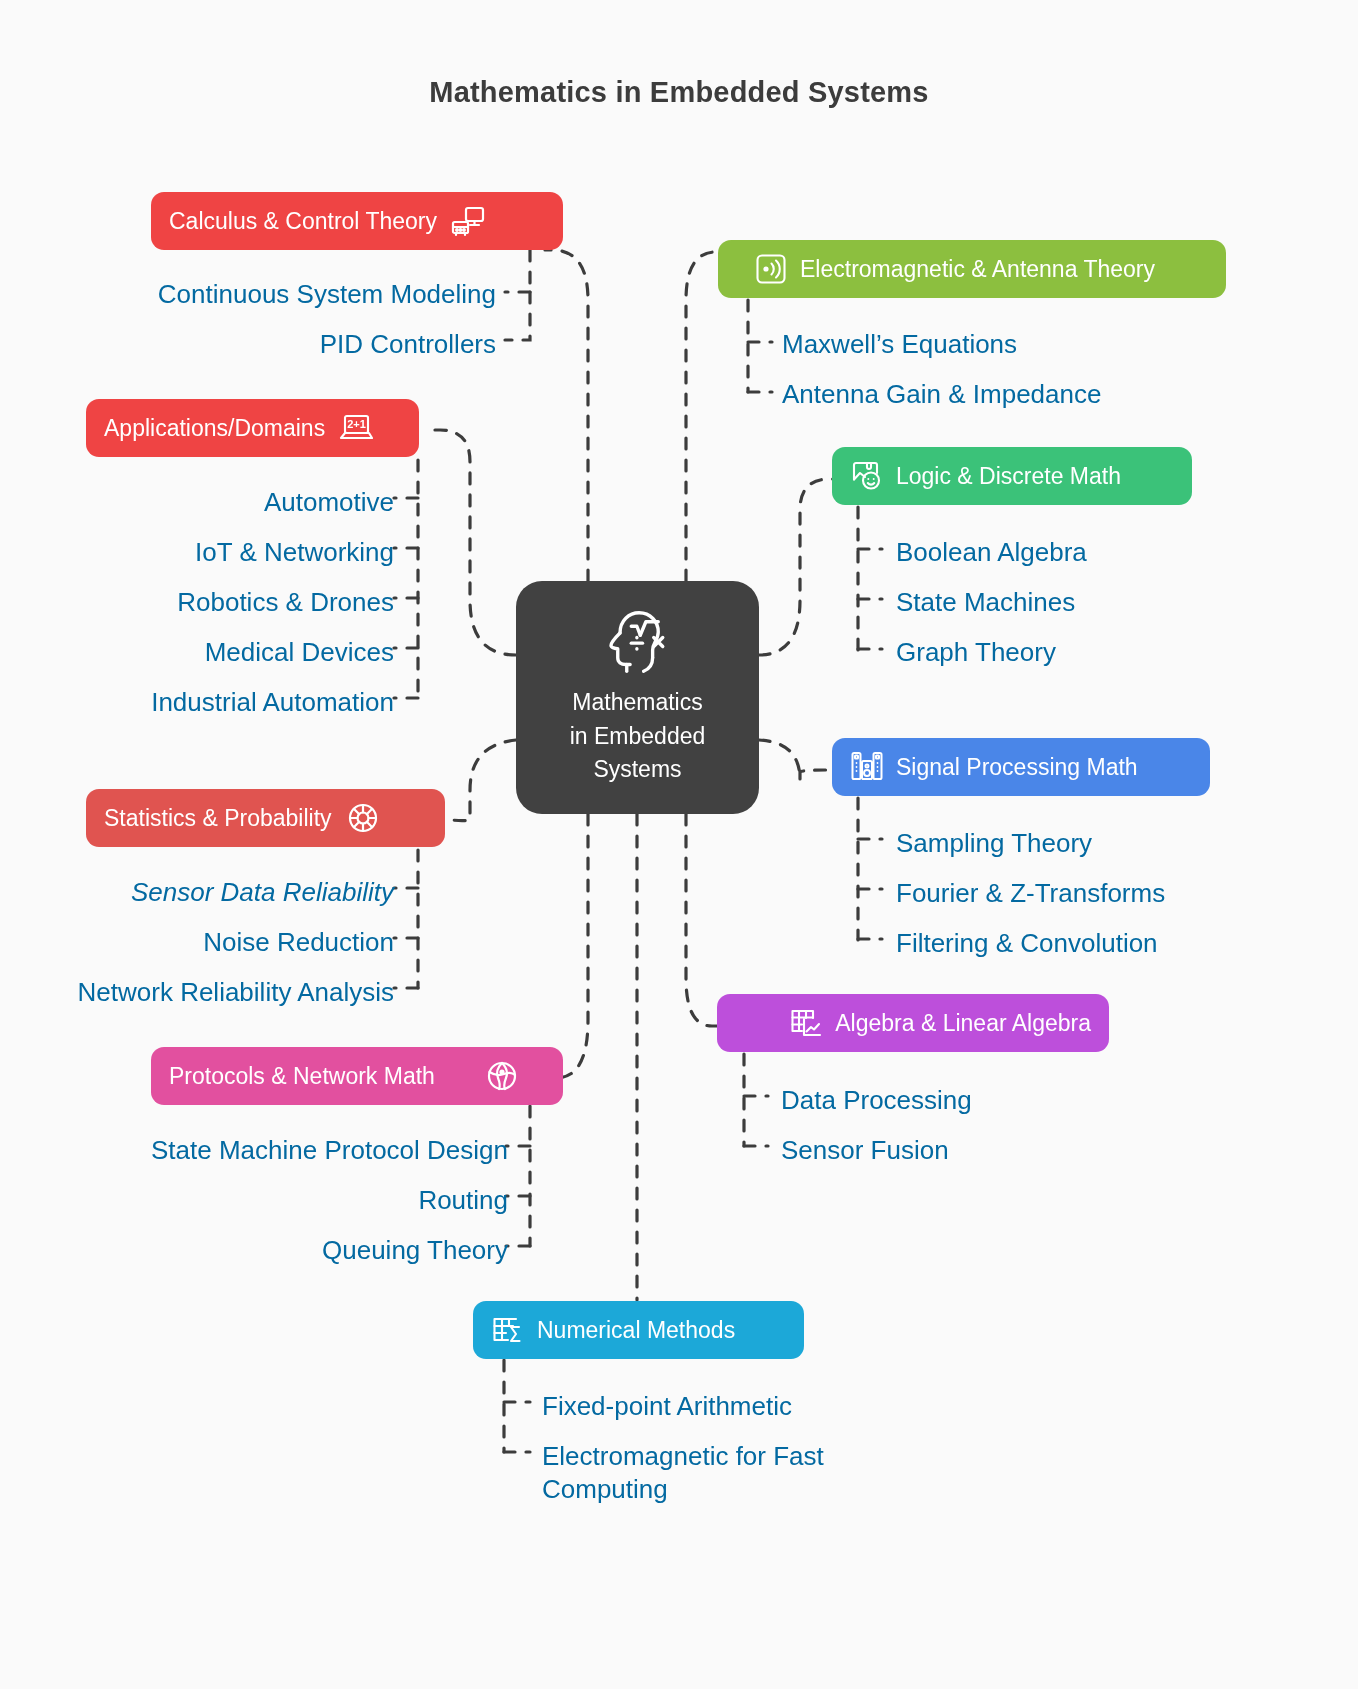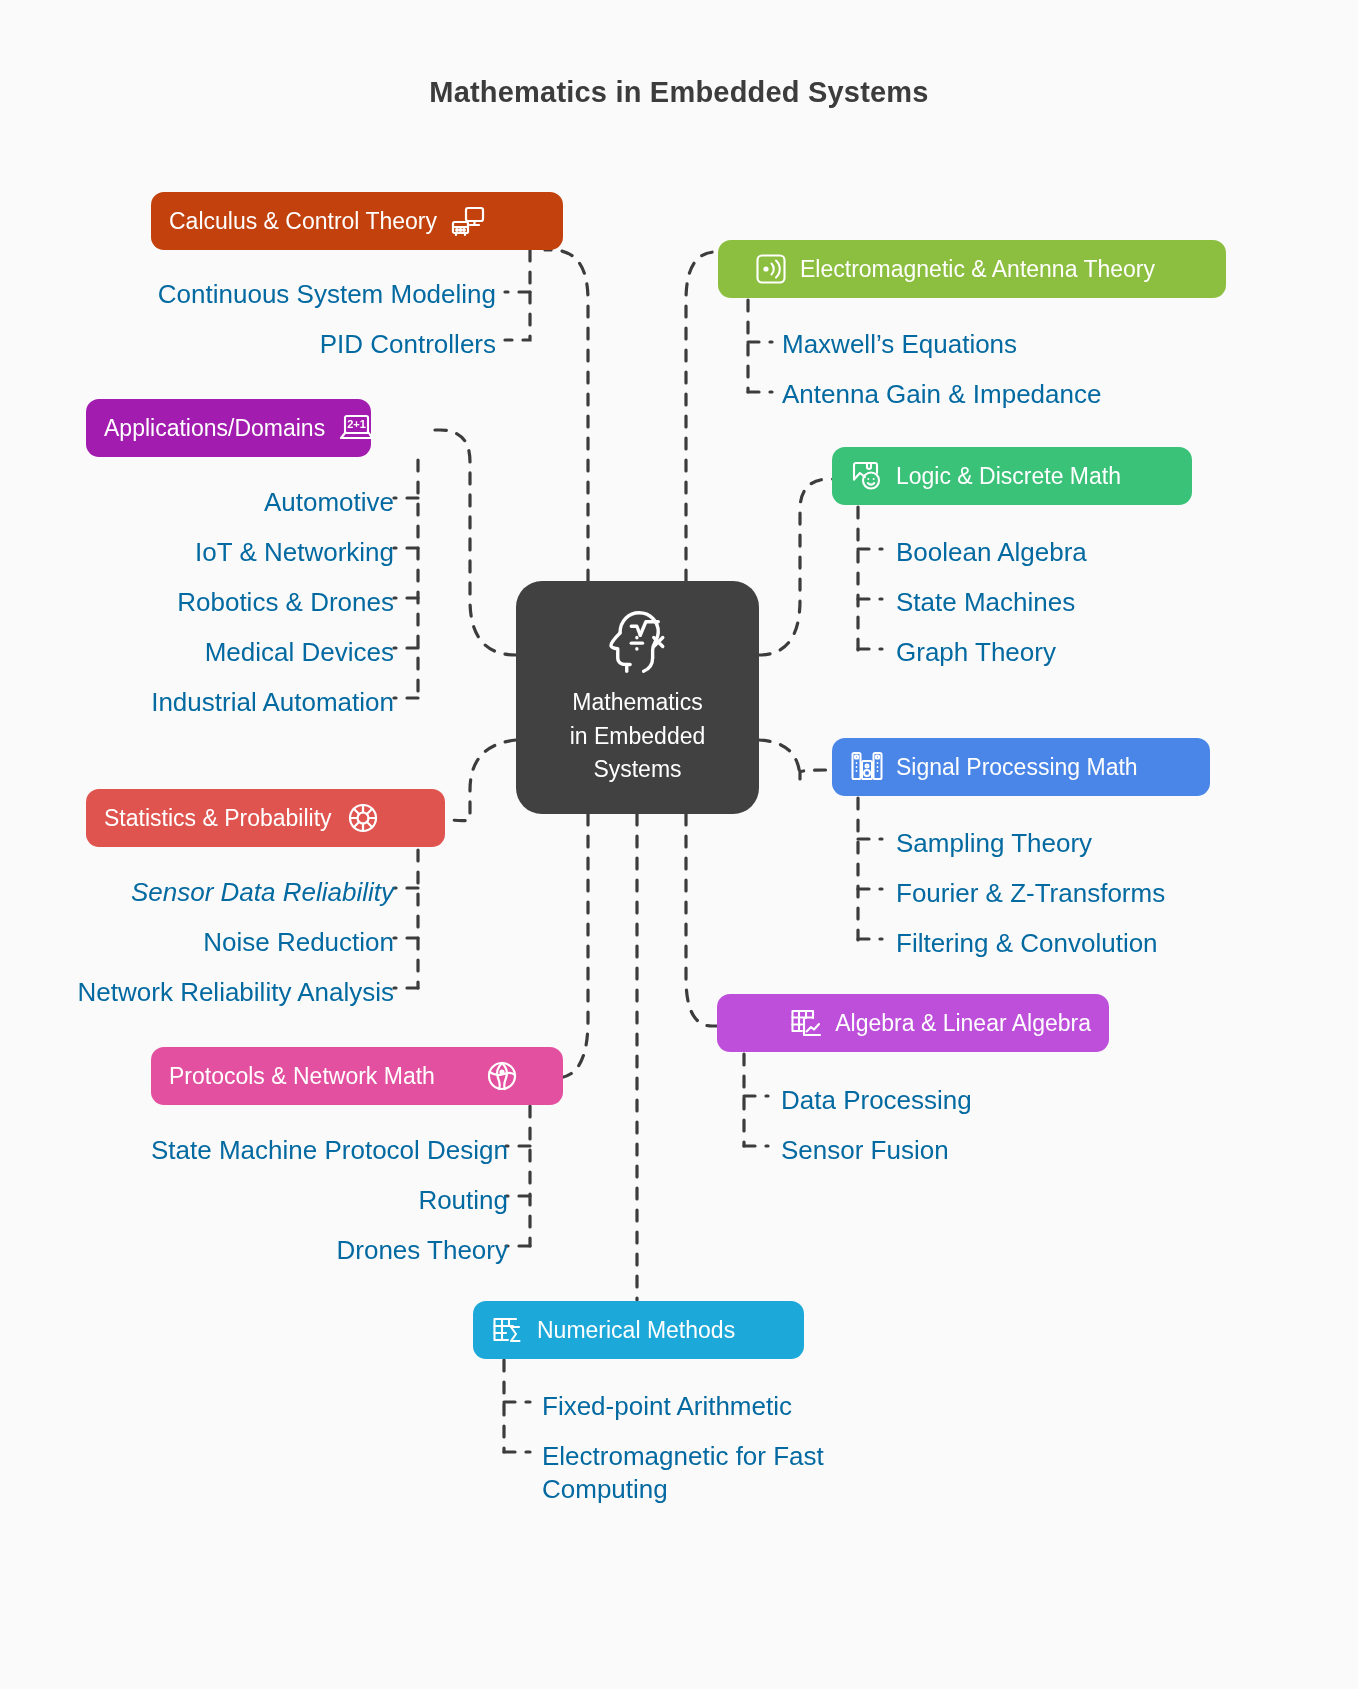--- a/index.html
+++ b/index.html
@@ -186,39 +186,39 @@
       <path d="M26 31 L36 31"></path>
       <path d="M31 26 L31 26.3"></path>
       <path d="M31 36 L31 36.3"></path>
       <path d="M46 26 L54 34 M54 26 L46 34"></path>
     </svg>
     <div class="center-label">Mathematics
 in Embedded
 Systems</div>
   </div>
 
-  <div class="pill icon-right" style="left:151px; top:192px; width:412px; background:#c2410c;">
+  <div class="pill icon-right" style="left:151px; top:192px; width:412px; background:#ef4444;">
     <span class="pill-label">Calculus &amp; Control Theory</span>
     <span class="pill-icon">
       <svg viewBox="0 0 34 34" fill="none" stroke="#FFFFFF" stroke-width="2.2" stroke-linecap="round" stroke-linejoin="round">
         <rect x="15" y="4" width="17" height="13" rx="2"></rect>
         <path d="M23.5 17 L23.5 21 M19 21 L28 21"></path>
         <rect x="2" y="18" width="15" height="11" rx="1.6"></rect>
         <path d="M2 23 L17 23"></path>
         <circle cx="6" cy="26" r="0.9" fill="#FFFFFF"></circle>
         <circle cx="9.5" cy="26" r="0.9" fill="#FFFFFF"></circle>
         <circle cx="13" cy="26" r="0.9" fill="#FFFFFF"></circle>
         <path d="M5 29 L5 31 M14 29 L14 31"></path>
       </svg>
     </span>
   </div>
   <div class="leaf left" style="right:862px; top:278px;">Continuous System Modeling</div>
   <div class="leaf left" style="right:862px; top:328px;">PID Controllers</div>
 
-  <div class="pill icon-right" style="left:86px; top:399px; width:285px; background:#a21caf;">
+  <div class="pill icon-right" style="left:86px; top:399px; width:333px; background:#ef4444;">
     <span class="pill-label">Applications/Domains</span>
     <span class="pill-icon">
       <svg viewBox="0 0 34 34" fill="none" stroke="#FFFFFF" stroke-width="2.1" stroke-linecap="round" stroke-linejoin="round">
         <rect x="6" y="5" width="23" height="17" rx="1.8"></rect>
         <path d="M2 27 L33 27 L30 22 L6 22 Z"></path>
         <text x="17.5" y="17" font-family="'Liberation Sans', sans-serif" font-size="11" font-weight="bold" fill="#FFFFFF" stroke="none" text-anchor="middle">2+1</text>
       </svg>
     </span>
   </div>
   <div class="leaf left" style="right:964px; top:486px;">Automotive</div>
@@ -249,21 +249,21 @@
         <circle cx="17" cy="17" r="13"></circle>
         <path d="M17 4 C12 9 11 14 13 19 C15 24 15 28 14 30"></path>
         <path d="M17 4 C22 9 23 14 21 19 C19 24 19 28 20 30"></path>
         <path d="M4.5 13 C9 16 14 17 19 15 C24 13 28 14 30 16"></path>
         <circle cx="17" cy="13" r="2.6" fill="#FFFFFF" stroke="none"></circle>
       </svg>
     </span>
   </div>
   <div class="leaf left" style="right:850px; top:1134px;">State Machine Protocol Design</div>
   <div class="leaf left" style="right:850px; top:1184px;">Routing</div>
-  <div class="leaf left" style="right:850px; top:1234px;">Drones Theory</div>
+  <div class="leaf left" style="right:850px; top:1234px;">Queuing Theory</div>
 
   <div class="pill icon-left" style="left:718px; top:240px; width:508px; background:#8CBF3F;padding-left:36px;">
     <span class="pill-icon">
       <svg viewBox="0 0 34 34" fill="none" stroke="#FFFFFF" stroke-width="2.1" stroke-linecap="round" stroke-linejoin="round">
         <rect x="3.5" y="3.5" width="27" height="27" rx="4.5"></rect>
         <circle cx="12" cy="17" r="2.6" fill="#FFFFFF" stroke="none"></circle>
         <path d="M17.5 11.5 C20.5 14.5 20.5 19.5 17.5 22.5"></path>
         <path d="M22 8.5 C27 13 27 21 22 25.5"></path>
       </svg>
     </span>

